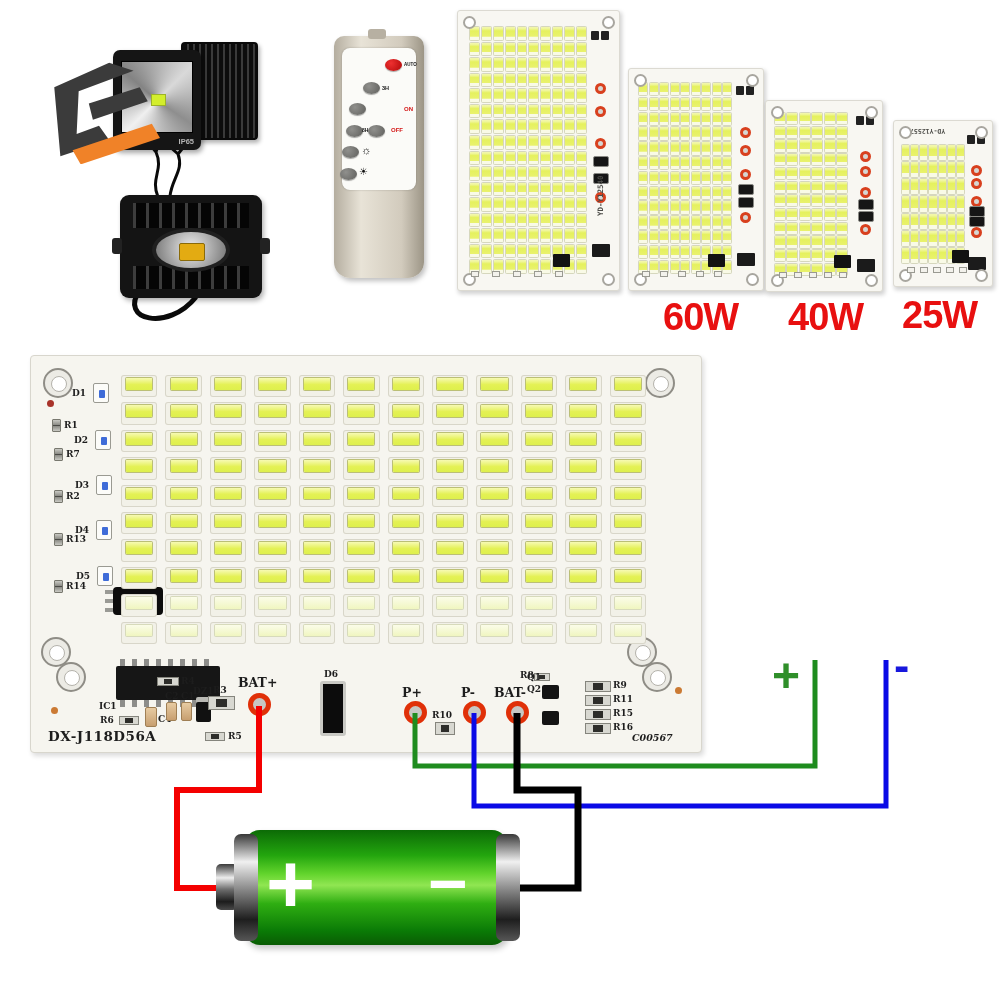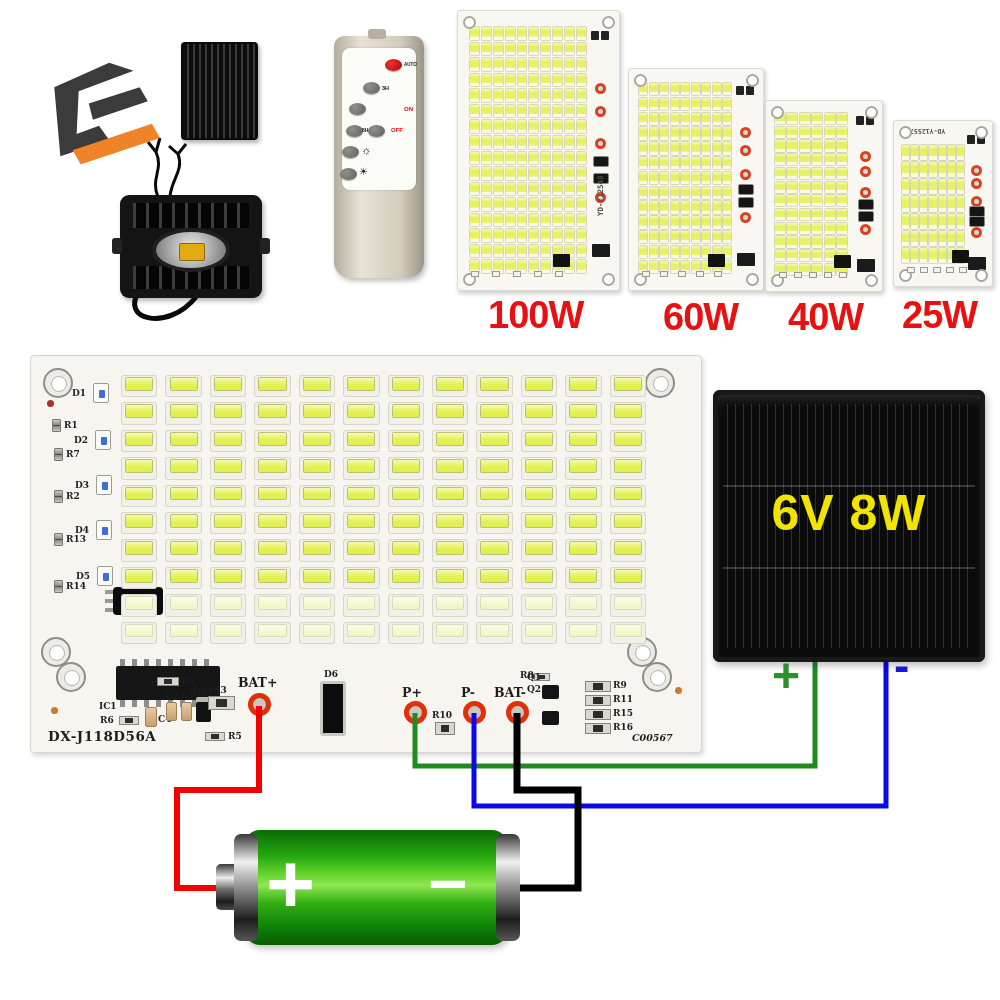--- a/index.html
+++ b/index.html
@@ -46,20 +46,29 @@
 .pins{position:absolute;height:7px;background:repeating-linear-gradient(90deg,#8d8d8a 0 5px,transparent 5px 12px)}
 </style>
 </head>
 <body>
 
 <div id="stage">
 
   <div class="abs" style="left:181px;top:42px;width:77px;height:98px;border-radius:4px;border:2px solid #0a0a0a;
     background:repeating-linear-gradient(90deg,#0c0c0c 0 4px,#3a3a3a 4px 6px);box-shadow:2px 3px 4px rgba(0,0,0,.3)"></div>
 
+  <div class="abs" style="left:113px;top:50px;width:88px;height:100px;background:#151515;border-radius:7px;
+    box-shadow:2px 3px 5px rgba(0,0,0,.35);z-index:2">
+    <div class="abs" style="left:8px;top:11px;width:72px;height:72px;border:1px solid #000;
+      background:conic-gradient(from 45deg at 50% 55%,#d9d9d9,#8e8e8e 22%,#f0f0f0 50%,#838383 74%,#d9d9d9)">
+      <div class="abs" style="left:29px;top:32px;width:15px;height:12px;background:#d3ee2d;border:1px solid #9cb229"></div>
+    </div>
+    <span class="abs" style="left:14px;bottom:4px;font-size:9px;font-weight:bold;color:#c8c8c8">0W</span>
+    <span class="abs" style="right:7px;bottom:4px;font-size:7.5px;font-weight:bold;color:#b5b5b5">IP65</span>
+  </div>
 
   <svg class="abs" viewBox="0 0 120 105" style="left:38px;top:56px;width:122px;height:108px;z-index:3">
     <polygon fill="#3b3b3b" points="70,6 94,14 40,34 38,76 60,68 70,82 22,98 16,30"></polygon>
     <polygon fill="#3b3b3b" points="50,46 100,30 108,44 54,62"></polygon>
     <polygon fill="#f08228" points="34,92 112,66 120,80 42,106"></polygon>
   </svg>
 
   <div class="abs" style="left:334px;top:36px;width:90px;height:242px;border-radius:10px 10px 16px 16px;
     background:linear-gradient(90deg,#b4ad9f,#e8e3d7 30%,#d2cbbd 75%,#9c9586);
     box-shadow:2px 3px 5px rgba(0,0,0,.25);z-index:2">
@@ -95,21 +104,20 @@
     </div>
     <div class="abs" style="left:-8px;top:43px;width:10px;height:16px;background:#222;border-radius:3px"></div>
     <div class="abs" style="right:-8px;top:43px;width:10px;height:16px;background:#222;border-radius:3px"></div>
   </div>
   <svg class="abs" viewBox="0 0 1000 1000" style="left:0;top:0;width:1000px;height:1000px;z-index:1" fill="none" stroke="#0a0a0a">
     <path stroke-width="3" d="M158,197 C150,178 164,170 156,152 M156,152 l-8,-10 m8,10 l4,-14"></path>
     <path stroke-width="3" d="M170,196 C172,178 184,170 178,154 m0,0 l-9,-8 m9,8 l8,-10"></path>
     <path stroke-width="5" d="M196,297 C168,332 118,320 140,290"></path>
   </svg>
 
-  <div class="watt" style="left:488px;top:294px">100W</div>
   <div class="watt" style="left:663px;top:296px">60W</div>
   <div class="watt" style="left:788px;top:296px">40W</div>
   <div class="watt" style="left:902px;top:294px">25W</div>
 
   <div class="board" style="left:457px;top:10px;width:163px;height:281px;z-index:2">
     <div class="grid" style="left: 12px; top: 16px; width: 116px; height: 246px; gap: 3px; display: grid; grid-template-columns: repeat(10, 1fr); grid-template-rows: repeat(16, 1fr);">
         <div class="cellS" style=""></div>
         <div class="cellS" style=""></div>
         <div class="cellS" style=""></div>
         <div class="cellS" style=""></div>
@@ -1070,28 +1078,20 @@
   <span class="silk" style="left:632px;top:732px;font-size:9.5px;font-style:italic;z-index:3">C00567</span>
   <span class="silk" style="left:48px;top:728px;font-size:13.5px;letter-spacing:.5px;z-index:3">DX-J118D56A</span>
 
   <svg class="abs" viewBox="0 0 1000 1000" style="left:0;top:0;width:1000px;height:1000px;z-index:8" fill="none">
     <path stroke="#f40000" stroke-width="6" d="M259,706 L259,790 L177,790 L177,888 L220,888"></path>
     <path stroke="#1e8c1e" stroke-width="5" d="M415,713 L415,766 L815,766 L815,660"></path>
     <path stroke="#0a0ae6" stroke-width="5" d="M474,713 L474,806 L886,806 L886,660"></path>
     <path stroke="#000" stroke-width="7" d="M517,713 L517,790 L578,790 L578,888 L508,888"></path>
   </svg>
 
-  <div class="abs" style="left:713px;top:390px;width:272px;height:272px;background:#0b0b0b;border-radius:7px;
-    box-shadow:inset 0 0 0 5px #191919, inset 0 10px 12px rgba(255,255,255,.12), 2px 4px 7px rgba(0,0,0,.25);z-index:9">
-    <div class="abs" style="left:14px;right:14px;top:14px;bottom:14px;
-      background:repeating-linear-gradient(90deg,rgba(185,185,185,.22) 0 1px,transparent 1px 8px)"></div>
-    <div class="abs" style="left:10px;right:10px;top:35%;height:2px;background:rgba(225,225,225,.22)"></div>
-    <div class="abs" style="left:10px;right:10px;top:65%;height:2px;background:rgba(225,225,225,.22)"></div>
-    <div class="abs" style="left:0;right:0;top:94px;text-align:center;font-size:50px;font-weight:800;color:#f0e400;letter-spacing:1px">6V 8W</div>
-  </div>
   <div class="abs" style="left:772px;top:648px;font-size:48px;font-weight:800;color:#2f8f2a;z-index:9">+</div>
   <div class="abs" style="left:894px;top:638px;font-size:46px;font-weight:800;color:#1818dd;z-index:9">-</div>
 
   <div class="abs" style="left:196px;top:828px;width:340px;height:120px;z-index:10">
     <div class="abs" style="left:20px;top:36px;width:22px;height:46px;border-radius:5px;
       background:linear-gradient(180deg,#3a3a3a,#ededed 30%,#6e6e6e 55%,#1c1c1c 82%,#4a4a4a)"></div>
     <div class="abs" style="left:48px;top:2px;width:264px;height:115px;border-radius:16px;
       background:linear-gradient(180deg,#0c6b06,#23a50e 22%,#62d42c 38%,#90e652 48%,#2fae12 64%,#0a7a06 88%,#0a5c04);
       box-shadow:2px 4px 6px rgba(0,0,0,.22)"></div>
     <div class="abs" style="left:38px;top:6px;width:24px;height:107px;border-radius:7px;

